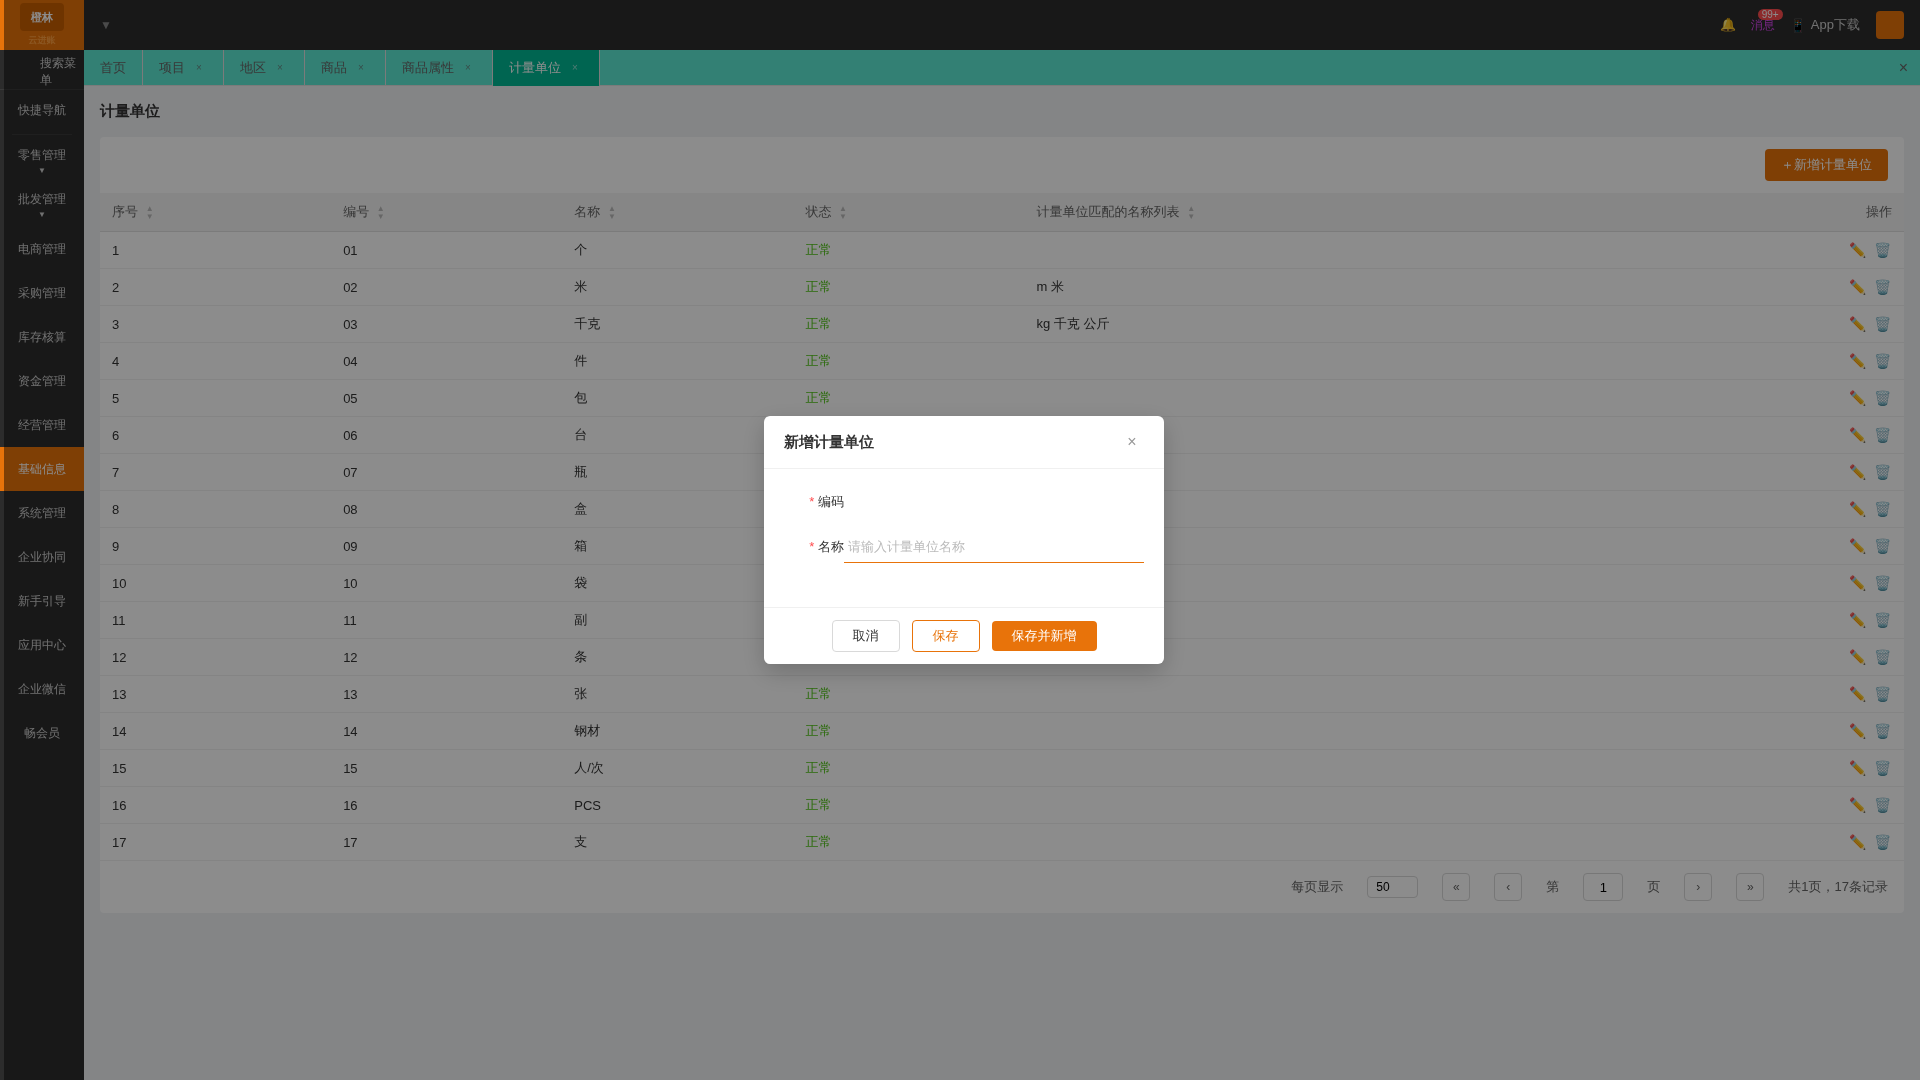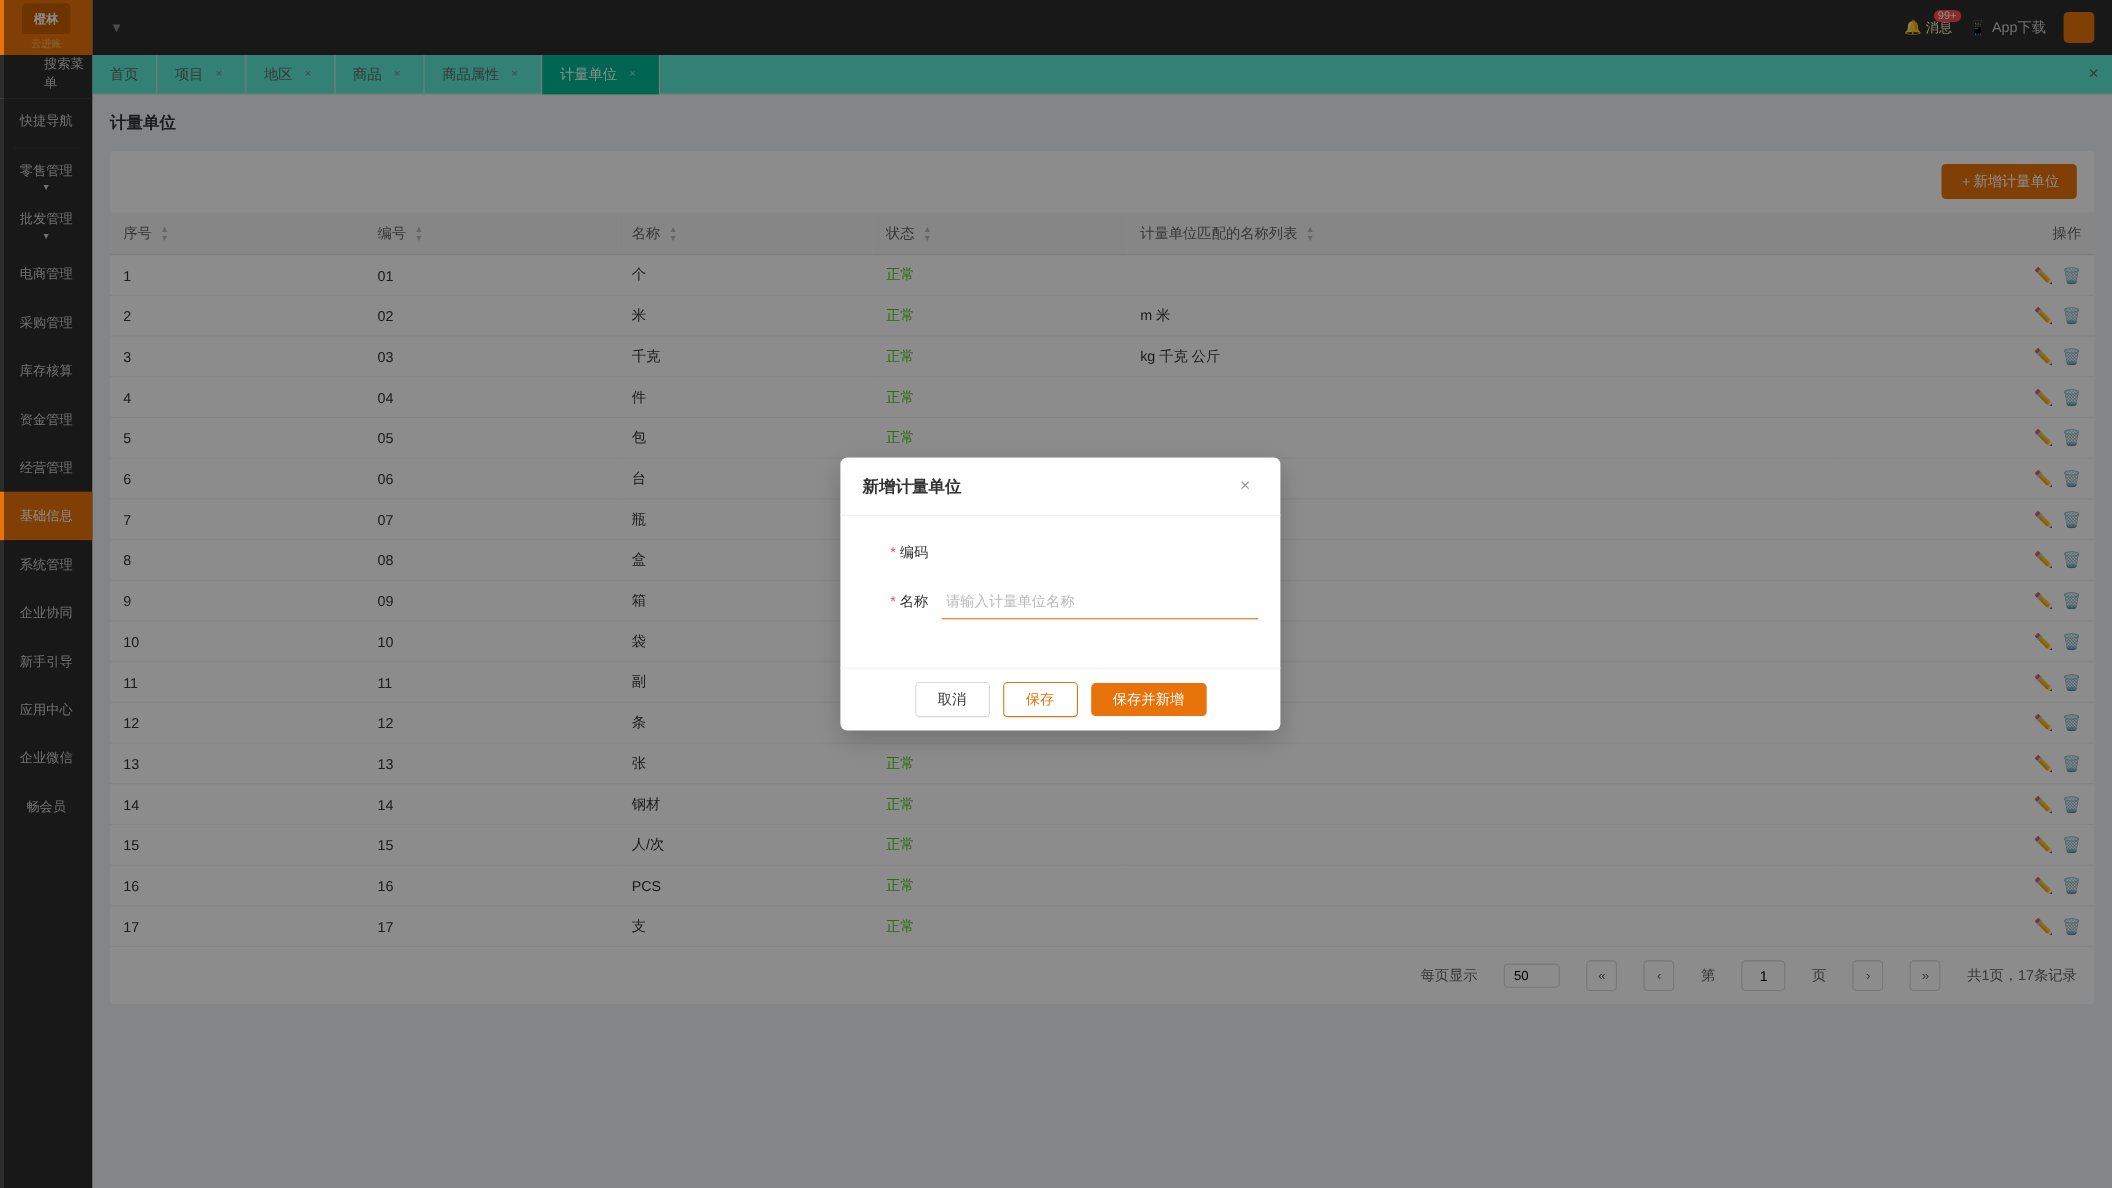--- a/index.html
+++ b/index.html
@@ -1,21 +1,21 @@
 <!DOCTYPE html>
 <html><head>
   <meta charset="utf-8">
   <style>
     * { margin: 0; padding: 0; box-sizing: border-box; }
     body { font-family: 'Microsoft YaHei', Arial, sans-serif; font-size: 13px; background: #f0f2f5; width: 1920px; height: 1080px; overflow: hidden; display: flex; }
 
     
     .sidebar { width: 84px; background: #2c2c2c; height: 1080px; display: flex; flex-direction: column; align-items: center; flex-shrink: 0; }
     .sidebar-logo { width: 84px; height: 50px; background: #e8730a; display: flex; align-items: center; justify-content: center; color: white; font-size: 12px; font-weight: bold; padding: 5px; }
-    .sidebar-search { width: 84px; height: 40px; display: flex; align-items: flex-start; justify-content: center; color: #ccc; font-size: 12px; cursor: pointer; border-bottom: 1px solid #3a3a3a; padding-left: 40px; }
+    .sidebar-search { width: 84px; height: 40px; display: flex; align-items: flex-end; justify-content: center; color: #ccc; font-size: 12px; cursor: pointer; border-bottom: 1px solid #3a3a3a; padding-left: 40px; }
     .sidebar-nav { width: 84px; height: 40px; display: flex; align-items: center; justify-content: center; color: #ccc; font-size: 12px; cursor: pointer; }
     .sidebar-item { width: 84px; min-height: 44px; display: flex; flex-direction: column; align-items: center; justify-content: center; color: #ccc; font-size: 12px; cursor: pointer; padding: 8px 4px; position: relative; }
     .sidebar-item.active { background: #e8730a; color: white; }
     .sidebar-item .arrow { font-size: 8px; margin-top: 2px; }
     .sidebar-divider { width: 60px; height: 1px; background: #3a3a3a; margin: 4px 0; }
 
     
     .main { flex: 1; display: flex; flex-direction: column; height: 1080px; overflow: hidden; }
 
     
@@ -60,21 +60,21 @@
     .pagination-input { width: 40px; height: 28px; border: 1px solid #d9d9d9; border-radius: 4px; text-align: center; font-size: 13px; }
 
     
     .modal-overlay { position: fixed; top: 0; left: 4px; width: 1920px; height: 1080px; background: rgba(0,0,0,0.45); z-index: 1000; display: flex; align-items: center; justify-content: center; }
     .modal { background: white; border-radius: 6px; width: 400px; box-shadow: 0 8px 24px rgba(0,0,0,0.2); }
     .modal-header { padding: 14px 20px; border-bottom: 1px solid #f0f0f0; display: flex; align-items: center; justify-content: space-between; }
     .modal-title { font-size: 15px; font-weight: bold; color: #333; }
     .modal-close { cursor: pointer; color: #999; font-size: 16px; width: 24px; height: 24px; display: flex; align-items: center; justify-content: center; border-radius: 50%; }
     .modal-body { padding: 24px 20px; }
     .form-row { display: flex; align-items: center; margin-bottom: 20px; }
-    .form-label { width: 60px; text-align: right; color: #333; font-size: 13px; margin-right: 12px; flex-shrink: 0; }
+    .form-label { width: 60px; text-align: right; color: #333; font-size: 13px; flex-shrink: 0; }
     .form-input { flex: 1; height: 32px; border: none; border-bottom: 1px solid #d9d9d9; outline: none; font-size: 13px; padding: 0 4px; color: #333; }
     .form-input.focused { border-bottom-color: #e8730a; }
     .form-input::placeholder { color: #bbb; }
     .modal-footer { padding: 12px 20px; border-top: 1px solid #f0f0f0; display: flex; align-items: center; justify-content: center; gap: 12px; }
     .btn-cancel { padding: 6px 20px; border: 1px solid #d9d9d9; background: white; color: #333; border-radius: 4px; cursor: pointer; font-size: 13px; }
     .btn-save { padding: 6px 20px; border: 1px solid #e8730a; background: white; color: #e8730a; border-radius: 4px; cursor: pointer; font-size: 13px; }
     .btn-save-new { padding: 6px 20px; border: none; background: #e8730a; color: white; border-radius: 4px; cursor: pointer; font-size: 13px; }
 
     
     .sort-icon { display: inline-flex; flex-direction: column; margin-left: 4px; vertical-align: middle; }
@@ -150,21 +150,21 @@
 <div class="main">
 
   <div class="topbar">
     <div class="topbar-left">
       <span style="color:#888;font-size:12px;">▼</span>
     </div>
     <div class="topbar-right">
       <div class="topbar-notification">
         <span>🔔</span>
         <span class="notification-badge">99+</span>
-        <span style="margin-left:0;color:#fef9c3;font-size:12px;">消息</span>
+        <span style="margin-left:10px;color:#d946ef;font-size:12px;">消息</span>
       </div>
       <div class="topbar-app">
         <span>📱</span>
         <span>App下载</span>
       </div>
       <div class="topbar-avatar"></div>
     </div>
   </div>
 
   <div class="tabbar">

